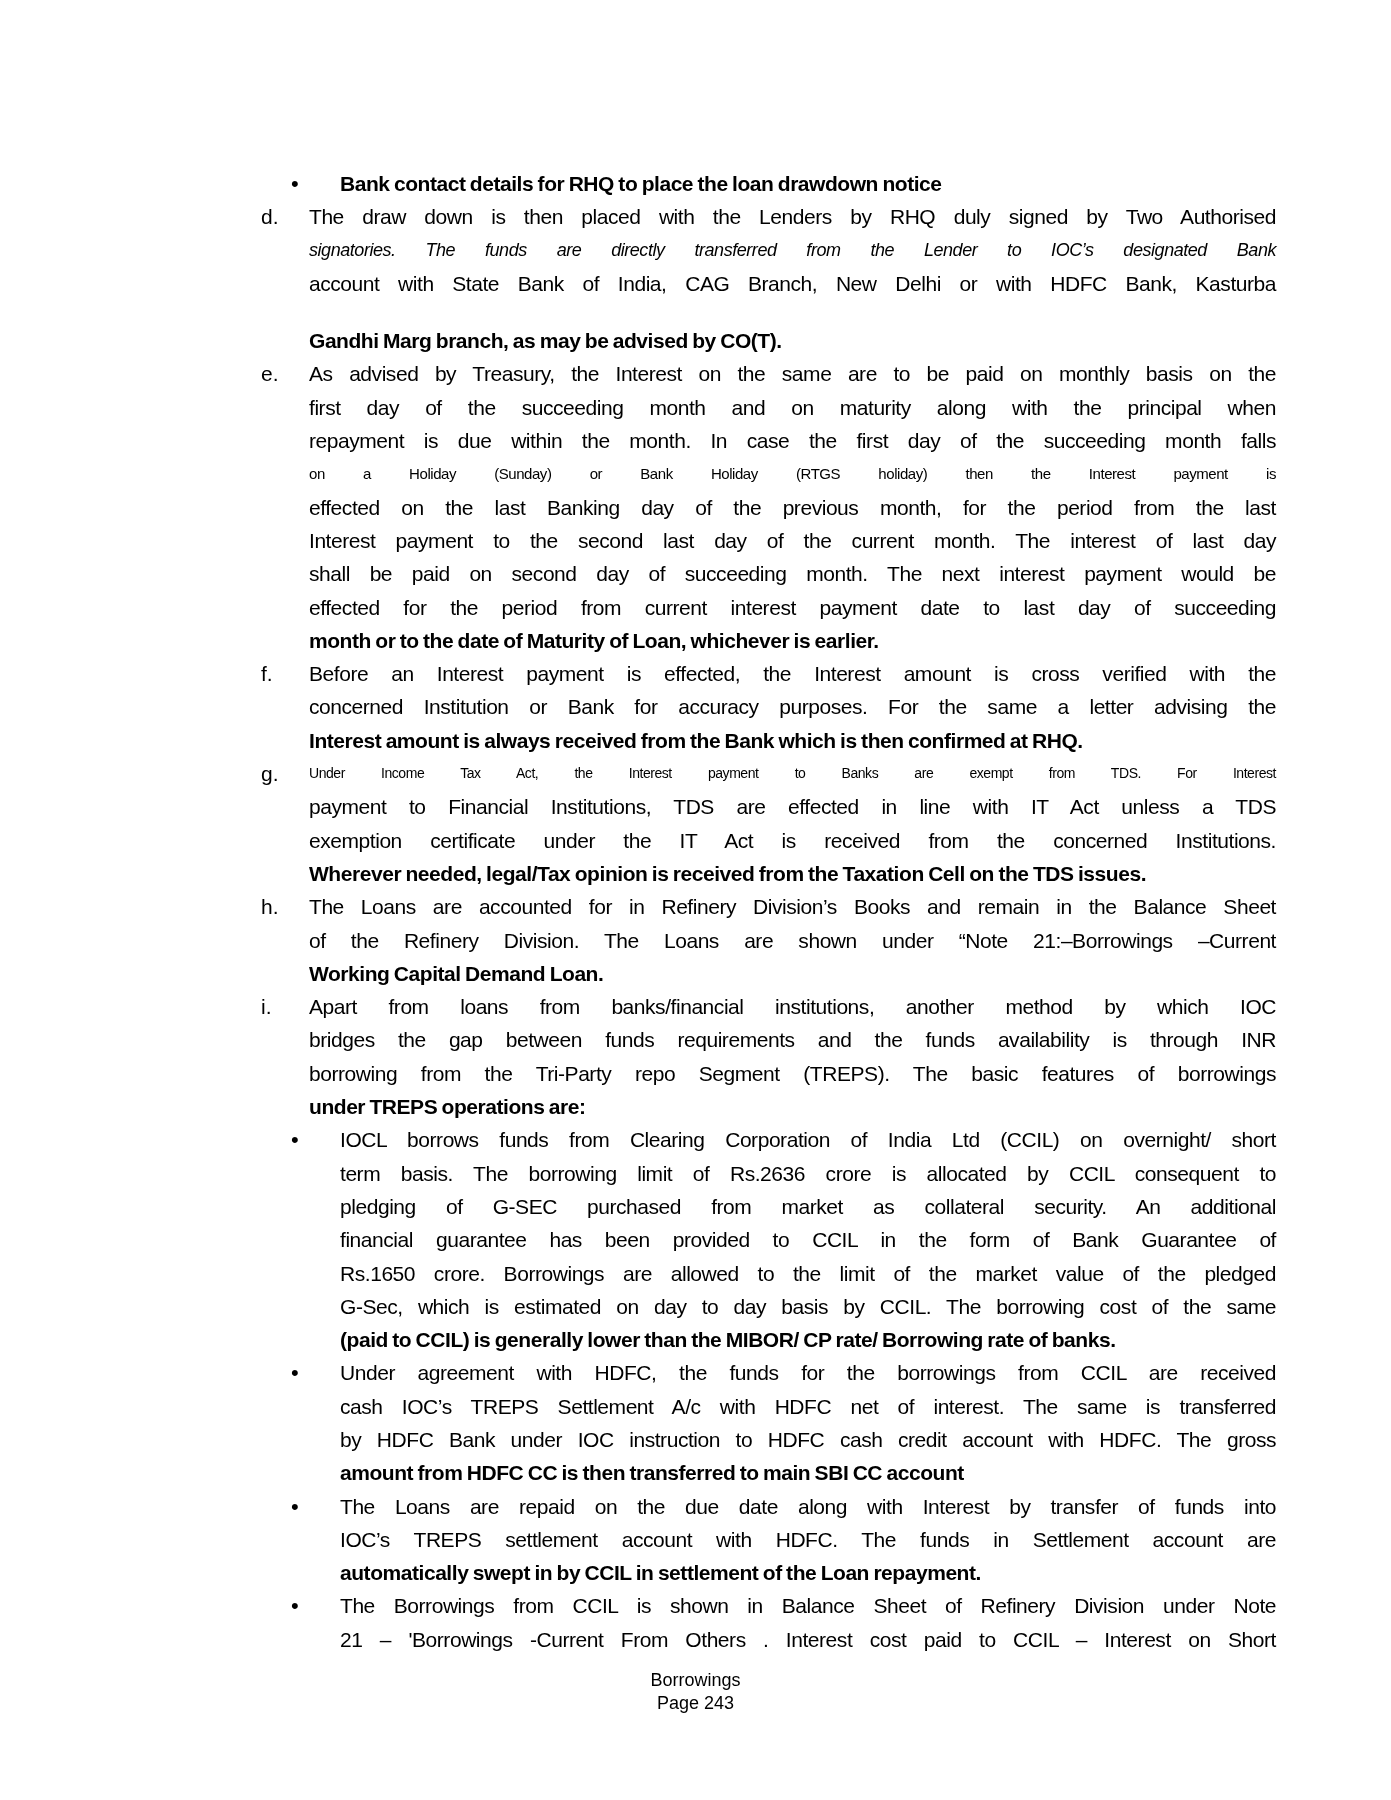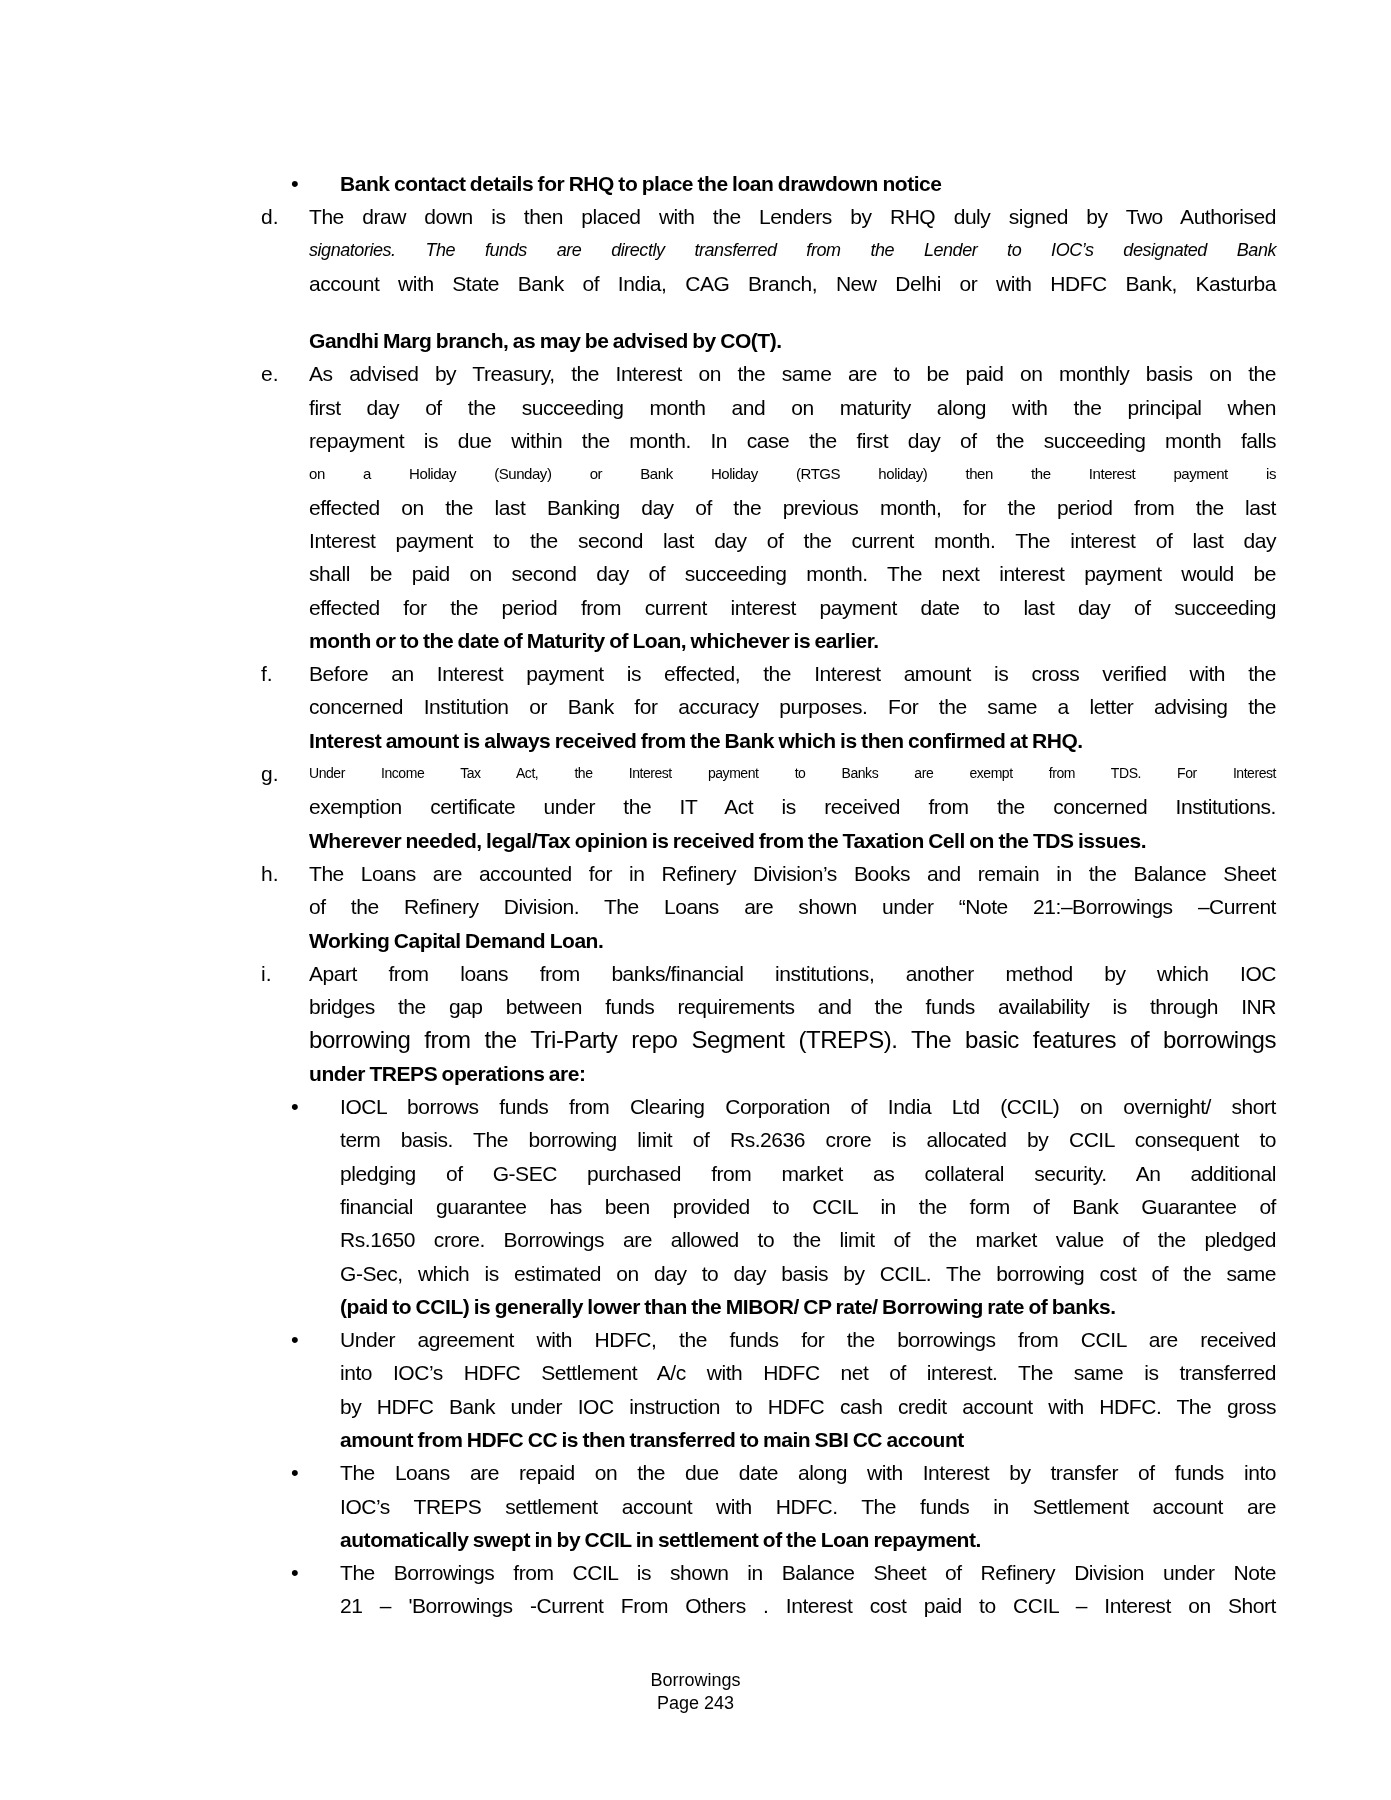--- a/index.html
+++ b/index.html
@@ -74,58 +74,59 @@
         <div class="lines">
           <div class="line" style="white-space: normal; font-size: 21px;">Before an Interest payment is effected, the Interest amount is cross verified with the</div>
           <div class="line" style="white-space: normal; font-size: 21px;">concerned Institution or Bank for accuracy purposes. For the same a letter advising the</div>
           <div class="line last" style="white-space: normal; font-size: 21px;">Interest amount is always received from the Bank which is then confirmed at RHQ.</div>
         </div>
       </div>
       <div class="item lettered">
         <span class="marker letter">g.</span>
         <div class="lines">
           <div class="line" style="white-space: normal; font-size: 14px;">Under Income Tax Act, the Interest payment to Banks are exempt from TDS. For Interest</div>
+          <div class="line" style="white-space: normal; font-size: 21px;">payment to Financial Institutions, TDS are effected in line with IT Act unless a TDS</div>
           <div class="line" style="white-space: normal; font-size: 21px;">exemption certificate under the IT Act is received from the concerned Institutions.</div>
           <div class="line last" style="white-space: normal; font-size: 21px;">Wherever needed, legal/Tax opinion is received from the Taxation Cell on the TDS issues.</div>
         </div>
       </div>
       <div class="item lettered">
         <span class="marker letter">h.</span>
         <div class="lines">
           <div class="line" style="white-space: normal; font-size: 21px;">The Loans are accounted for in Refinery Division’s Books and remain in the Balance Sheet</div>
           <div class="line" style="white-space: normal; font-size: 21px;">of the Refinery Division. The Loans are shown under “Note 21:–Borrowings –Current</div>
           <div class="line last" style="white-space: normal; font-size: 21px;">Working Capital Demand Loan.</div>
         </div>
       </div>
       <div class="item lettered">
         <span class="marker letter">i.</span>
         <div class="lines">
           <div class="line" style="white-space: normal; font-size: 21px;">Apart from loans from banks/financial institutions, another method by which IOC</div>
           <div class="line" style="white-space: normal; font-size: 21px;">bridges the gap between funds requirements and the funds availability is through INR</div>
-          <div class="line" style="white-space: normal; font-size: 24px;">borrowing from the Tri-Party repo Segment (TREPS). The basic features of borrowings</div>
+          <div class="line" style="white-space: normal; font-size: 21px;">borrowing from the Tri-Party repo Segment (TREPS). The basic features of borrowings</div>
           <div class="line last" style="white-space: normal; font-size: 21px;">under TREPS operations are:</div>
         </div>
       </div>
       <div class="item bulleted">
         <span class="marker bullet">•</span>
         <div class="lines">
           <div class="line" style="white-space: normal; font-size: 21px;">IOCL borrows funds from Clearing Corporation of India Ltd (CCIL) on overnight/ short</div>
           <div class="line" style="white-space: normal; font-size: 21px;">term basis. The borrowing limit of Rs.2636 crore is allocated by CCIL consequent to</div>
           <div class="line" style="white-space: normal; font-size: 21px;">pledging of G-SEC purchased from market as collateral security. An additional</div>
           <div class="line" style="white-space: normal; font-size: 21px;">financial guarantee has been provided to CCIL in the form of Bank Guarantee of</div>
           <div class="line" style="white-space: normal; font-size: 21px;">Rs.1650 crore. Borrowings are allowed to the limit of the market value of the pledged</div>
           <div class="line" style="white-space: normal; font-size: 21px;">G-Sec, which is estimated on day to day basis by CCIL. The borrowing cost of the same</div>
           <div class="line last" style="white-space: normal; font-size: 21px;">(paid to CCIL) is generally lower than the MIBOR/ CP rate/ Borrowing rate of banks.</div>
         </div>
       </div>
       <div class="item bulleted">
         <span class="marker bullet">•</span>
         <div class="lines">
           <div class="line" style="white-space: normal; font-size: 21px;">Under agreement with HDFC, the funds for the borrowings from CCIL are received</div>
-          <div class="line" style="white-space: normal; font-size: 21px;">into IOC’s HDFC Settlement A/c with HDFC net of interest. The same is transferred</div>
+          <div class="line" style="white-space: normal; font-size: 21px;">cash IOC’s TREPS Settlement A/c with HDFC net of interest. The same is transferred</div>
           <div class="line" style="white-space: normal; font-size: 21px;">by HDFC Bank under IOC instruction to HDFC cash credit account with HDFC. The gross</div>
           <div class="line last" style="white-space: normal; font-size: 21px;">amount from HDFC CC is then transferred to main SBI CC account</div>
         </div>
       </div>
       <div class="item bulleted">
         <span class="marker bullet">•</span>
         <div class="lines">
           <div class="line" style="white-space: normal; font-size: 21px;">The Loans are repaid on the due date along with Interest by transfer of funds into</div>
           <div class="line" style="white-space: normal; font-size: 21px;">IOC’s TREPS settlement account with HDFC. The funds in Settlement account are</div>
           <div class="line last" style="white-space: normal; font-size: 21px;">automatically swept in by CCIL in settlement of the Loan repayment.</div>

